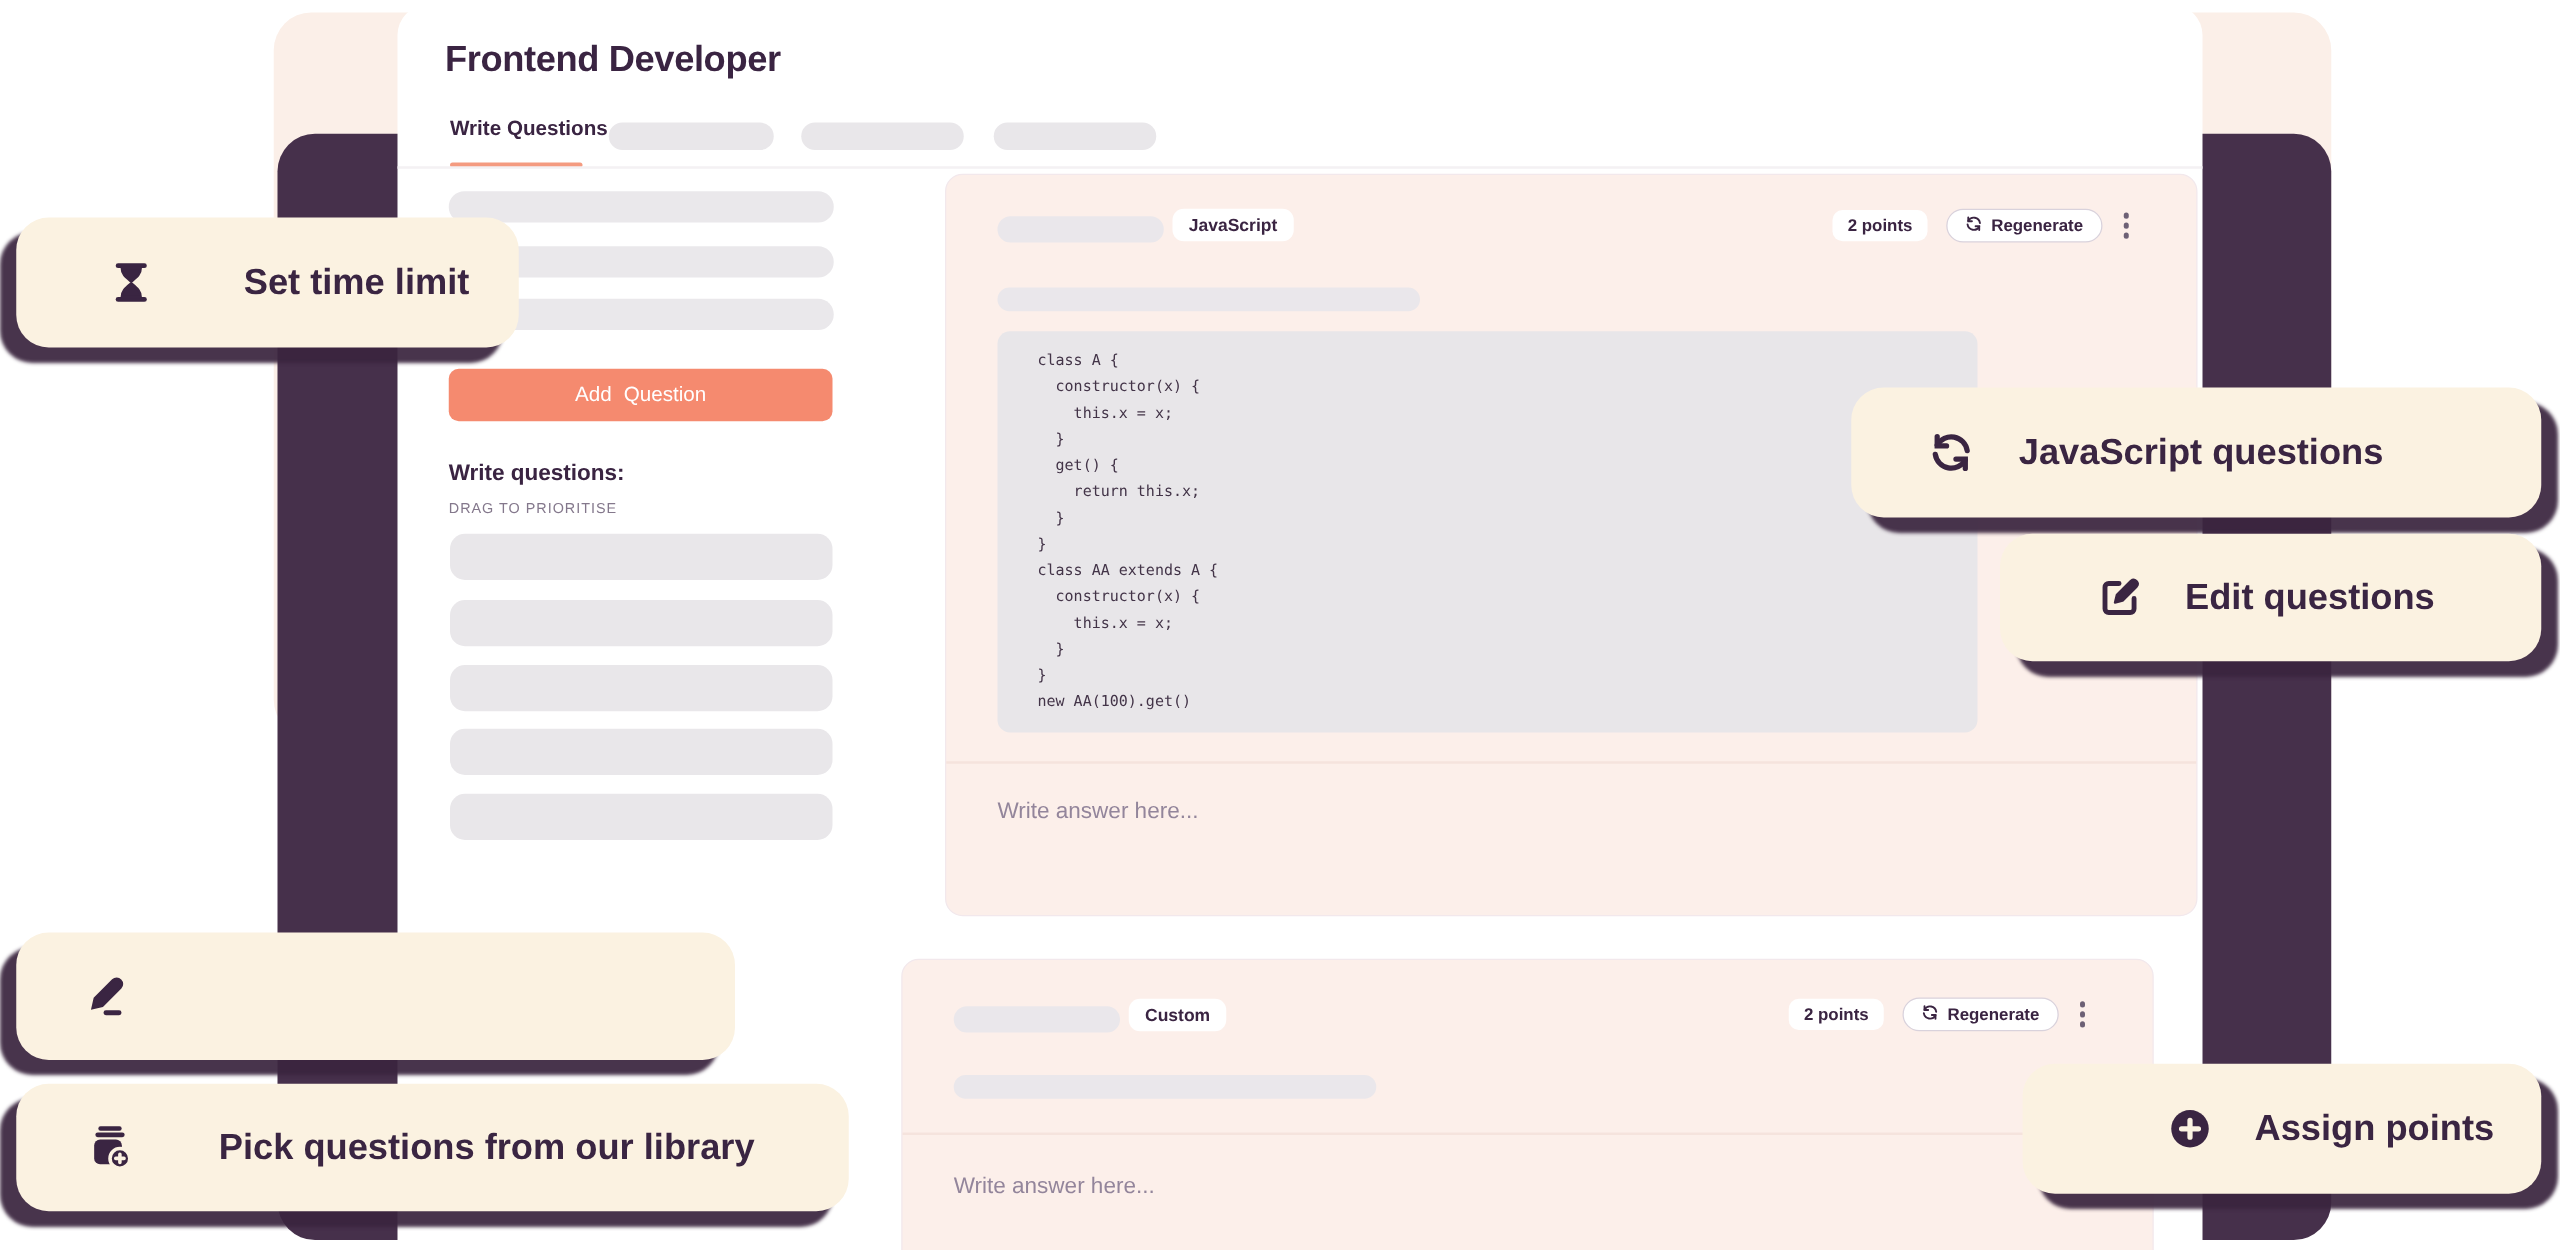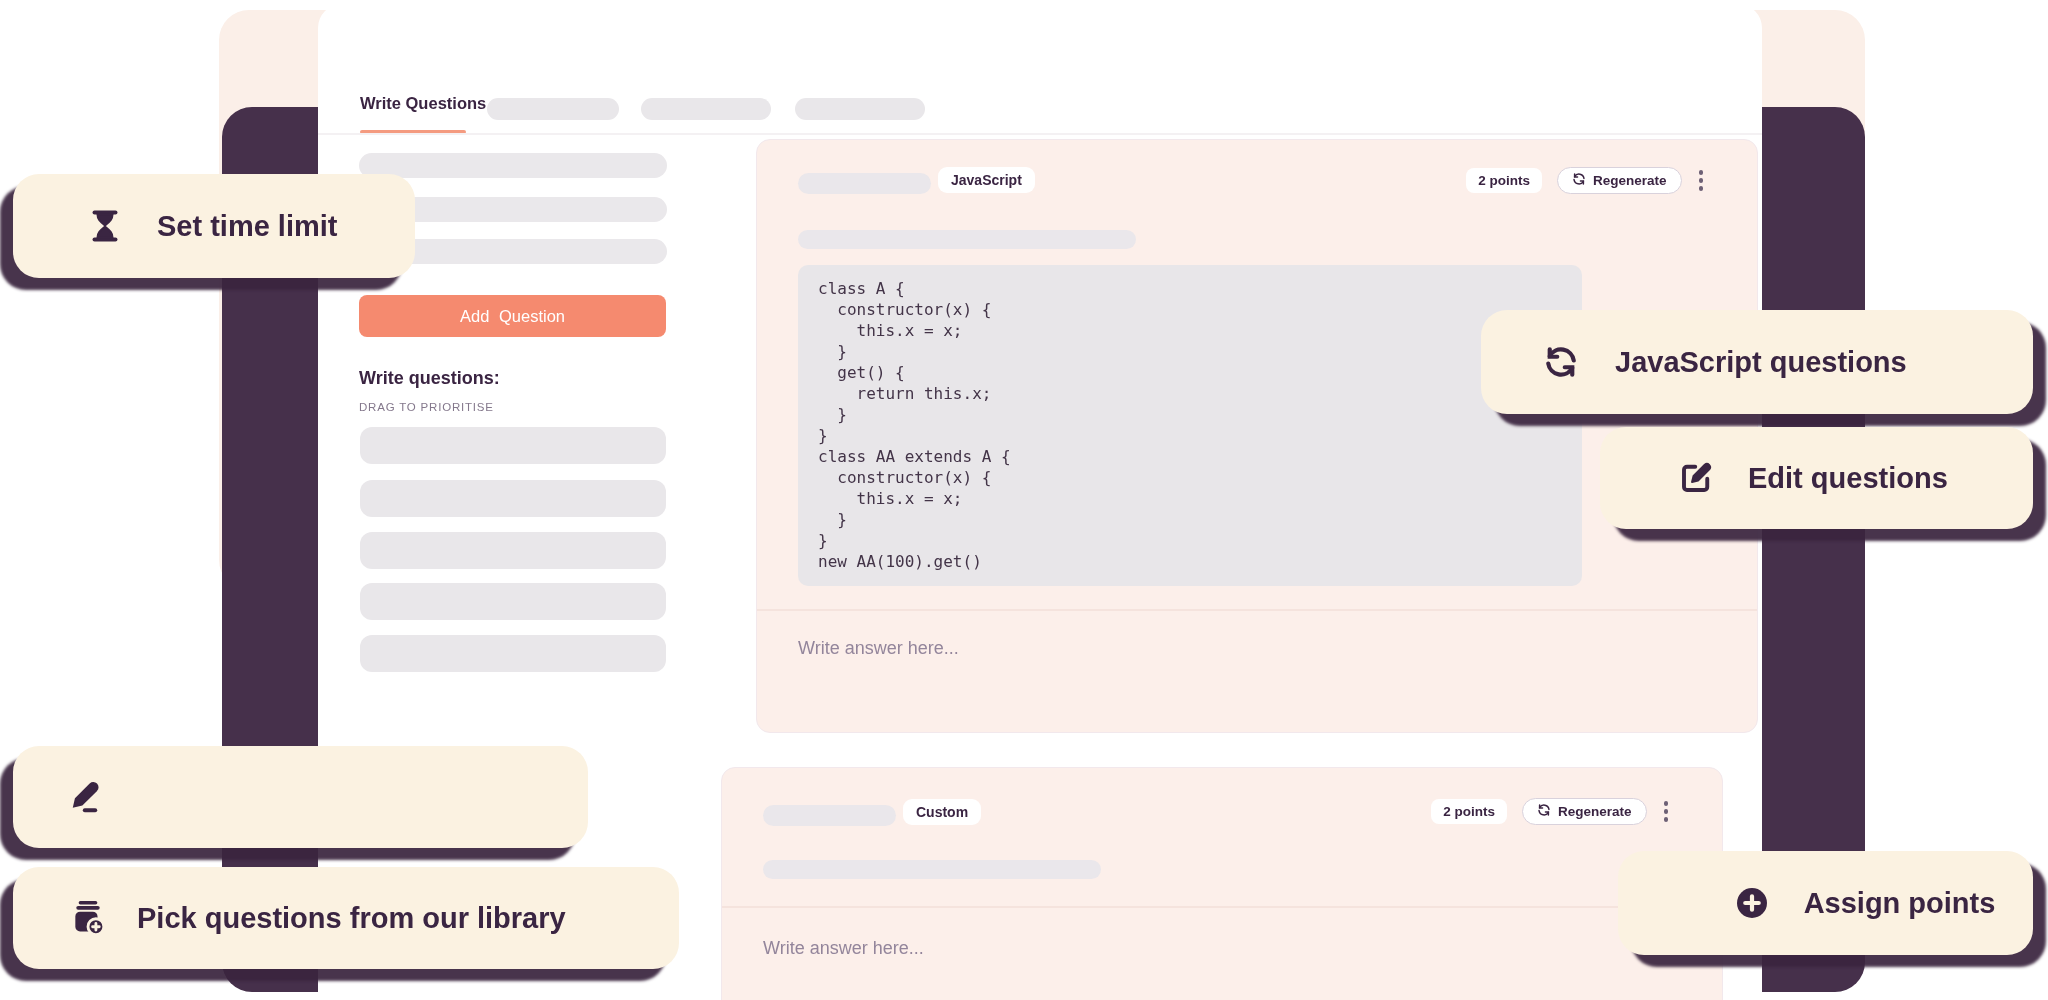--- a/index.html
+++ b/index.html
@@ -36,30 +36,30 @@
   .q-pill{left:41px;width:133px;height:21px;border-radius:11px;background:#EAE7EB;}
   .q-badge{left:181px;background:#ffffff;border-radius:9px;padding:5px 13px;font-size:14px;font-weight:600;color:#3A2442;}
   .q-right{right:52px;display:flex;align-items:center;gap:15px;}
   .points-pill{background:#ffffff;border-radius:8px;padding:5px 12px;font-size:13.5px;font-weight:600;color:#3A2442;}
   .regen-btn{background:#ffffff;border:1.5px solid #D9D2DC;border-radius:16px;padding:4px 14px;font-size:13.5px;
              font-weight:600;color:#3A2442;display:flex;align-items:center;gap:7px;cursor:pointer;}
   .kebab{display:flex;flex-direction:column;gap:3.5px;padding:2px;cursor:pointer;}
   .kebab i{width:4.5px;height:4.5px;border-radius:50%;background:#6D6075;}
   .q-skel-line{left:41px;width:338px;height:19px;border-radius:10px;background:#EAE7EB;}
   .code-block{left:41px;top:125px;width:784px;height:321px;border-radius:10px;background:#E8E6E9;box-sizing:border-box;
-              padding:13px 20px;font-family:"DejaVu Sans Mono","Liberation Mono",monospace;font-size:16px;line-height:21px;
+              padding:13px 32px;font-family:"DejaVu Sans Mono","Liberation Mono",monospace;font-size:12px;line-height:21px;
               color:#433448;white-space:pre;}
   .card-divider{left:0;width:100%;height:1.5px;background:#F5E3DD;}
   .answer-area{left:41px;font-size:18px;color:#93859B;cursor:text;}
 
   
   .callout{display:flex;align-items:center;background:#FBF2E1;border-radius:26px;color:#3A2542;
            font-size:29px;font-weight:600;}
   .callout .ic{display:flex;align-items:center;justify-content:center;}
-  .shadow-l{box-shadow:-13px 12px 3px rgba(58,37,62,.93);}
+  .shadow-l{box-shadow:-13px 12px 3px rgba(58,37,62,.93);gap:38px;}
   .shadow-r{box-shadow:13px 12px 3px rgba(58,37,62,.93);}
   .co-time{left:13px;top:174px;width:402px;height:104px;}
   .co-time .ic{margin-left:74px;margin-right:34px;}
   .co-regen{left:1481px;top:310px;width:552px;height:104px;}
   .co-regen .ic{margin-left:62px;margin-right:36px;}
   .co-edit{left:1600px;top:427px;width:433px;height:102px;}
   .co-edit .ic{margin-left:78px;margin-right:34px;}
   .co-create{left:13px;top:746px;width:575px;height:102px;}
   .co-create .ic{margin-left:56px;margin-right:32px;}
   .co-pick{left:13px;top:867px;width:666px;height:102px;}
@@ -70,20 +70,21 @@
 </head>
 <body>
 
 <div class="stage">
 
   <div class="abs pink-frame"></div>
   <div class="abs purple-frame"></div>
 
   <div class="abs white-card">
 
+    <div class="abs page-title">Frontend Developer</div>
 
     <div class="abs tab-active">Write Questions</div>
     <div class="abs tab-skel" style="left:169px;width:132px;"></div>
     <div class="abs tab-skel" style="left:323px;width:130px;"></div>
     <div class="abs tab-skel" style="left:477px;width:130px;"></div>
     <div class="abs tab-underline"></div>
     <div class="abs tabs-divider"></div>
 
     <div class="abs skel side-skel" style="top:149px;"></div>
     <div class="abs skel side-skel" style="top:193px;"></div>

